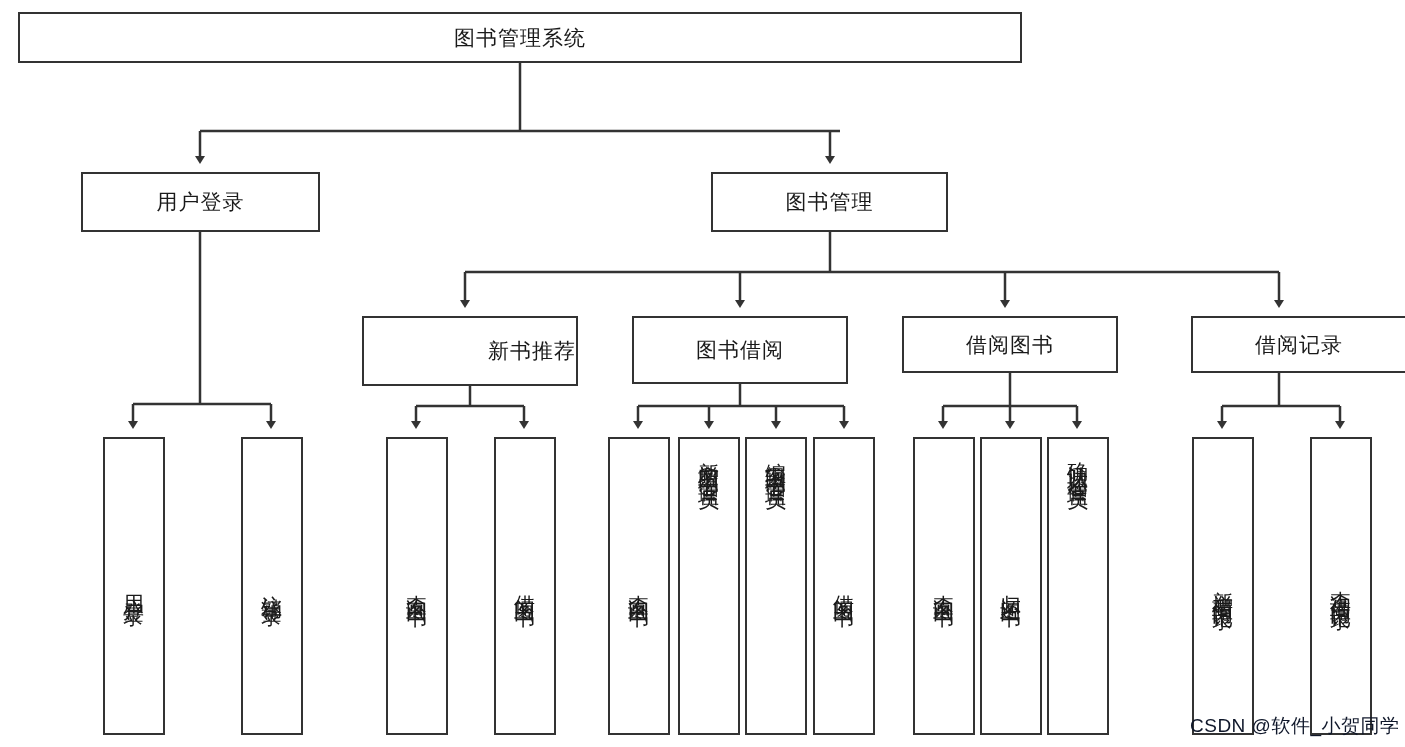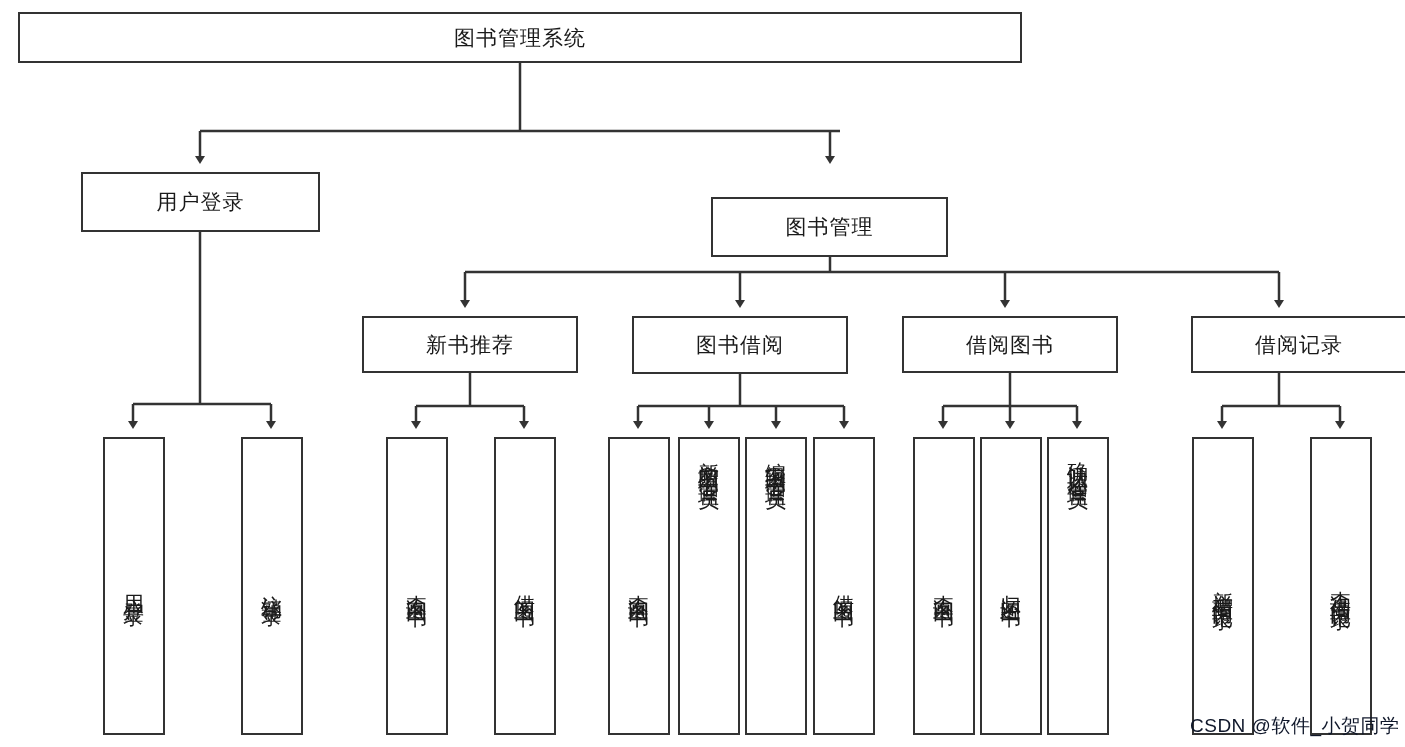--- a/index.html
+++ b/index.html
@@ -120,28 +120,28 @@
     </g>
   </svg>
 
   <div class="node horiz" style="left:18px; top:12px; width:1004px; height:51px;">
     <span>图书管理系统</span>
   </div>
 
   <div class="node horiz" style="left:81px; top:172px; width:239px; height:60px;">
     <span>用户登录</span>
   </div>
-  <div class="node horiz" style="left:711px; top:172px; width:237px; height:60px;margin-top:25px;">
+  <div class="node horiz" style="left:711px; top:172px; width:237px; height:60px;">
     <span>图书管理</span>
   </div>
 
-  <div class="node horiz" style="left:362px; top:316px; width:216px; height:57px;">
+  <div class="node horiz" style="left:362px; top:316px; width:216px; height:70px;justify-content:flex-end;">
     <span>新书推荐</span>
   </div>
-  <div class="node horiz" style="left:632px; top:316px; width:216px; height:58px;">
+  <div class="node horiz" style="left:632px; top:316px; width:216px; height:68px;">
     <span>图书借阅</span>
   </div>
   <div class="node horiz" style="left:902px; top:316px; width:216px; height:57px;">
     <span>借阅图书</span>
   </div>
   <div class="node horiz" style="left:1171px; top:316px; width:216px; height:57px;margin-left:20px;">
     <span>借阅记录</span>
   </div>
 
   <div class="node leaf" style="left:103px; top:437px; width:62px; height:298px;">

